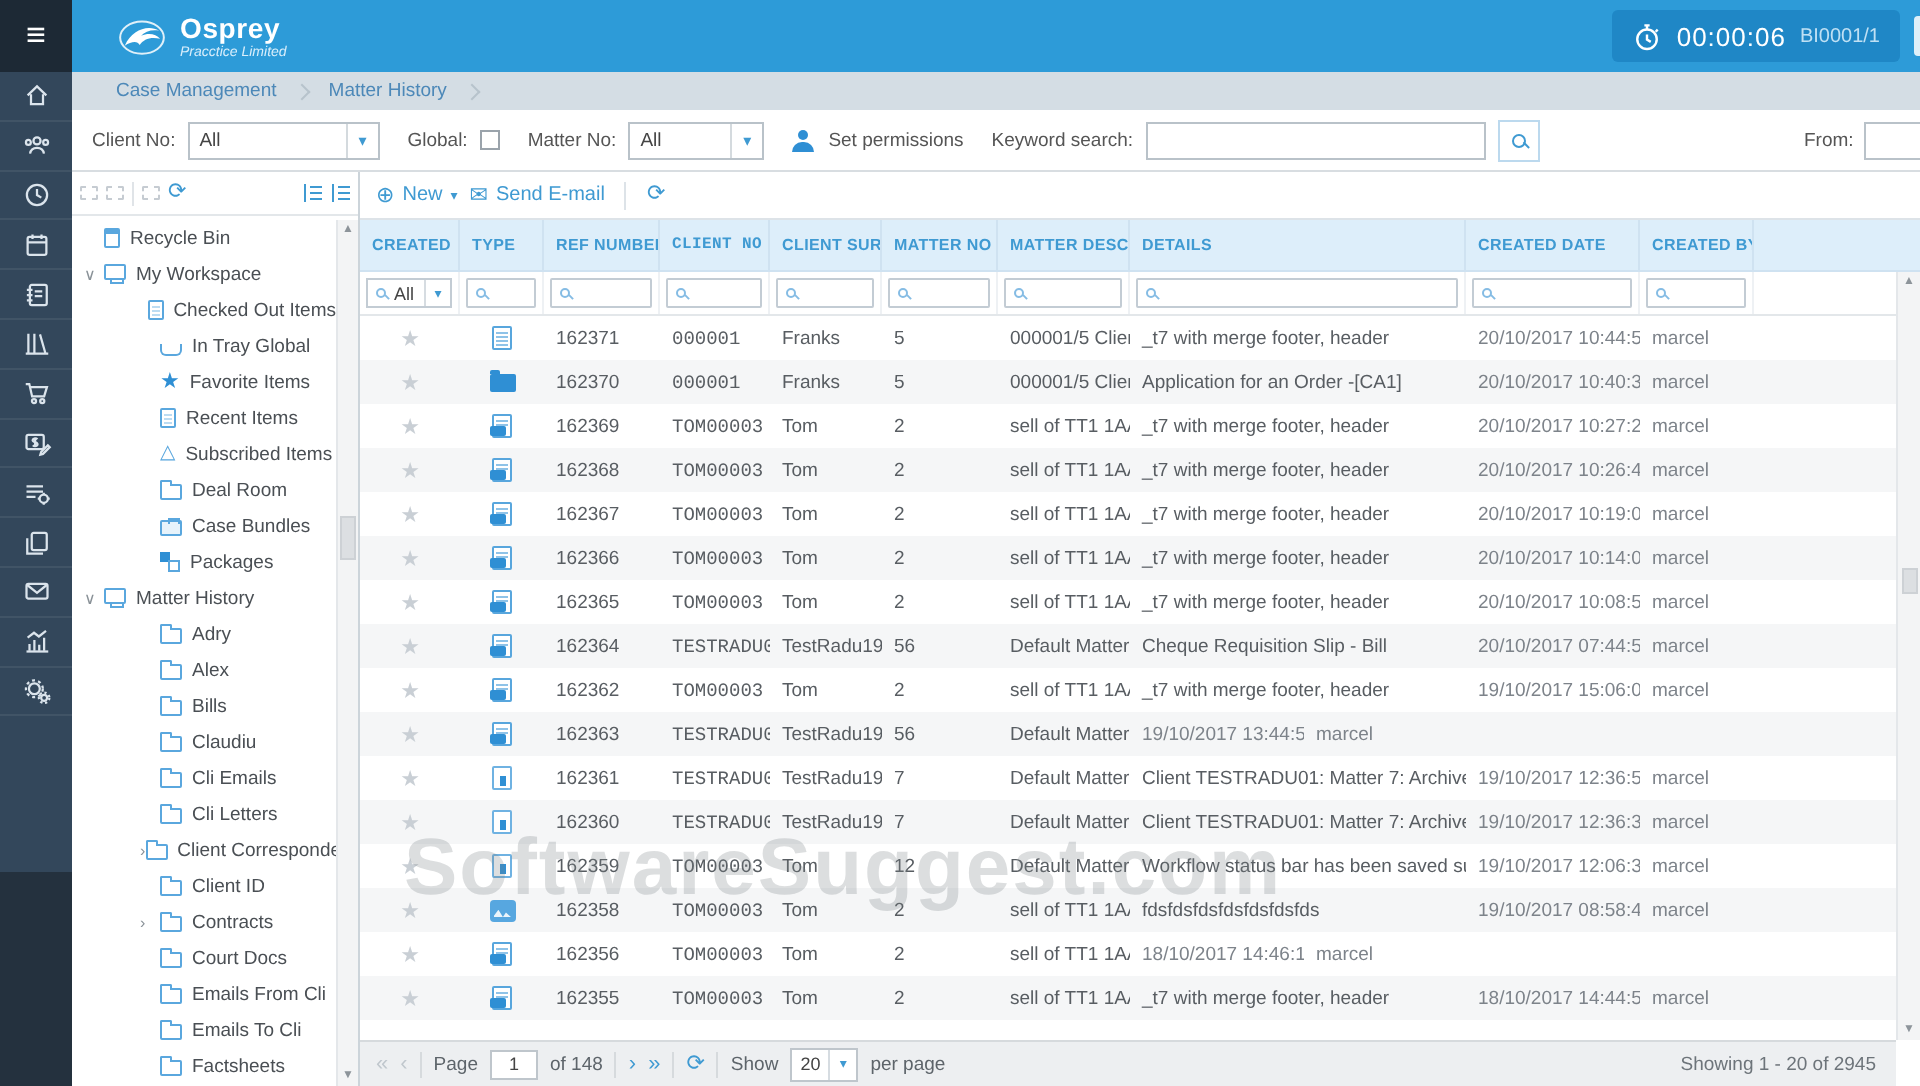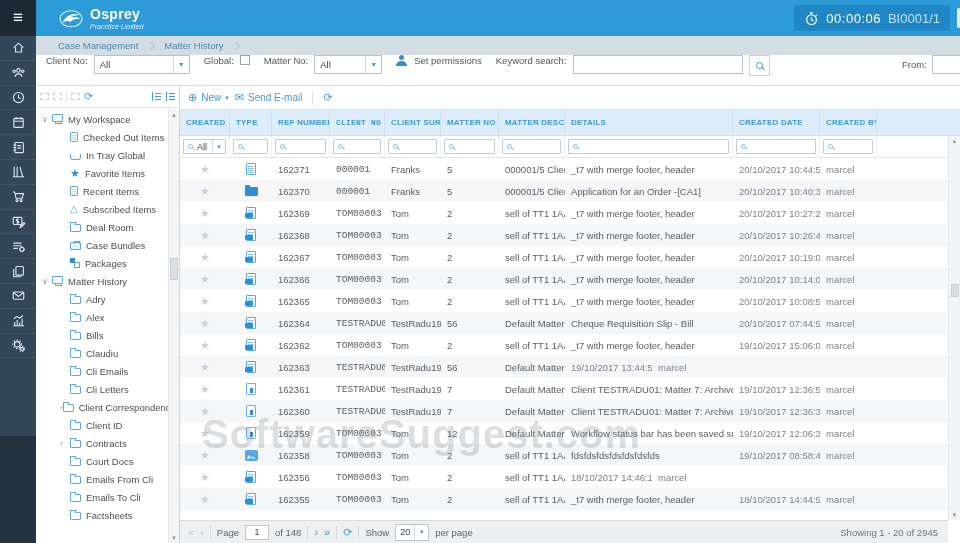--- a/index.html
+++ b/index.html
@@ -16,30 +16,30 @@
 
   
   .header{position:absolute;left:36px;top:0;width:924px;height:36px;background:#2d9bd8;display:flex;align-items:center;}
   .brand{display:flex;align-items:center;margin-left:18px;}
   .brand svg{width:34px;height:23px;margin-right:2px;}
   .brand-text{color:#fff;line-height:1;}
   .brand-name{font-size:14px;font-weight:bold;letter-spacing:.3px;}
   .brand-tag{font-size:7px;font-style:italic;color:#d9eefb;margin-top:2px;}
   .timerbox{position:absolute;right:10px;top:5px;height:26px;background:#1f87c6;border-radius:3px;display:flex;align-items:center;padding:0 10px;gap:7px;}
   .timer-time{color:#ffffff;font-size:13px;letter-spacing:.5px;}
-  .timer-ref{color:#bfe0f4;font-size:13px;text-align:center;}
+  .timer-ref{color:#bfe0f4;font-size:10px;text-align:center;}
   .hdr-sliver{position:absolute;right:0;top:8px;width:3px;height:20px;background:rgba(255,255,255,.85);border-radius:2px 0 0 2px;}
 
   
   .breadcrumb{position:absolute;left:36px;top:36px;width:924px;height:19px;background:#d4dde4;display:flex;align-items:center;padding-left:22px;gap:10px;}
   .crumb{color:#4c88b8;font-size:9.5px;cursor:pointer;}
   .chev{width:6px;height:6px;border-top:1px solid #b7c3cc;border-right:1px solid #b7c3cc;transform:rotate(45deg);display:inline-block;}
 
   
-  .filterbar{position:absolute;left:36px;top:55px;width:924px;height:31px;background:#fff;border-bottom:1px solid #d8dde1;display:flex;align-items:flex-start;padding-left:10px;gap:6px;font-size:9.5px;color:#555;}
+  .filterbar{position:absolute;left:36px;top:55px;width:924px;height:31px;background:#fff;border-bottom:1px solid #d8dde1;display:flex;align-items:center;padding-left:10px;gap:6px;font-size:9.5px;color:#555;}
   .fsel{display:flex;align-items:center;height:19px;border:1px solid #b9c2c9;background:#fff;}
   .fsel-val{width:78px;padding-left:5px;font-size:9.5px;color:#444;}
   .fsel-arrow{width:16px;height:100%;border-left:1px solid #d4dade;color:#3f9ad2;font-size:8px;display:flex;align-items:center;justify-content:center;cursor:pointer;}
   .cb{width:10px;height:10px;border:1px solid #9aa3ab;background:#fff;display:inline-block;cursor:pointer;}
   .person{position:relative;width:11px;height:11px;display:inline-block;margin:0 1px 0 8px;}
   .person::before{content:"";position:absolute;left:3px;top:0;width:5px;height:5px;border-radius:50%;background:#2f8fd4;}
   .person::after{content:"";position:absolute;left:0;bottom:0;width:11px;height:5px;border-radius:5px 5px 0 0;background:#2f8fd4;}
   .kwinput{width:170px;height:19px;border:1px solid #b9c2c9;background:#fff;}
   .searchbtn{width:21px;height:21px;border:1px solid #bcd9ee;background:#fff;display:flex;align-items:center;justify-content:center;cursor:pointer;}
   .mag{position:relative;width:7px;height:7px;border:1.4px solid #3f9ad2;border-radius:50%;display:inline-block;}
@@ -54,21 +54,21 @@
   .tree-toolbar{height:22px;border-bottom:1px solid #e3e7ea;display:flex;align-items:center;padding:0 4px;gap:4px;}
   .ttb-folder{width:9px;height:7px;border:1px dashed #c6ccd2;border-radius:1px;}
   .ttb-sep{width:1px;height:12px;background:#e0e4e8;}
   .refresh{color:#3f9ad2;font-size:11px;line-height:1;cursor:pointer;}
   .ttb-right{margin-left:auto;display:flex;gap:5px;align-items:center;}
   .ttb-tree{width:9px;height:9px;border-left:1px solid #3f9ad2;position:relative;cursor:pointer;}
   .ttb-tree::before{content:"";position:absolute;left:2px;top:1px;width:6px;height:7px;background:repeating-linear-gradient(to bottom,#3f9ad2 0 1px,transparent 1px 3px);}
   .tree-body{position:absolute;top:24px;left:0;right:11px;bottom:0;overflow:hidden;}
   .tree-item{height:18px;display:flex;align-items:center;font-size:9.5px;color:#4a4f54;cursor:pointer;white-space:nowrap;}
   .tree-item.lvl1{padding-left:6px;}
-  .tree-item.lvl2{padding-left:24px;}
+  .tree-item.lvl2{padding-left:34px;}
   .exp{width:10px;font-size:8px;color:#8a9298;display:inline-block;}
   .i{display:inline-block;position:relative;vertical-align:middle;margin-right:5px;flex:none;}
   .i-folder{width:11px;height:8px;border:1px solid #5aa7de;border-radius:1px;background:#fff;margin-top:1px;}
   .i-folder::before{content:"";position:absolute;top:-3px;left:-1px;width:4px;height:2px;border:1px solid #5aa7de;border-bottom:none;background:#fff;border-radius:1px 1px 0 0;}
   .i-trash{width:8px;height:10px;border:1px solid #5aa7de;border-top:3px solid #5aa7de;border-radius:1px;}
   .i-monitor{width:11px;height:8px;border:1px solid #5aa7de;border-radius:1px;margin-bottom:3px;}
   .i-monitor::after{content:"";position:absolute;bottom:-3px;left:2px;width:5px;height:2px;border-bottom:1px solid #5aa7de;border-left:1px solid #5aa7de;border-right:1px solid #5aa7de;}
   .i-doc{width:8px;height:10px;border:1px solid #5aa7de;border-radius:1px;background:#fff;}
   .i-doc::before{content:"";position:absolute;left:1px;top:2px;width:4px;height:1px;background:#bcdcf2;box-shadow:0 2px 0 #bcdcf2,0 4px 0 #bcdcf2;}
   .i-tray{width:11px;height:6px;border:1px solid #5aa7de;border-top:none;border-radius:0 0 3px 3px;margin-top:4px;}
@@ -302,20 +302,25 @@
       <span class="ttb-sep"></span>
       <span class="ttb-folder"></span>
       <span class="refresh">⟳</span>
       <span class="ttb-right">
         <span class="ttb-tree"></span>
         <span class="ttb-tree"></span>
       </span>
     </div>
     <div class="tree-body" id="tree">
         <div class="tree-item lvl1">
+          <span class="exp"></span>
+          <span class="i i-trash"></span>
+          <span>Recycle Bin</span>
+        </div>
+        <div class="tree-item lvl1">
           <span class="exp">∨</span>
           <span class="i i-monitor"></span>
           <span>My Workspace</span>
         </div>
         <div class="tree-item lvl2">
           <span class="exp"></span>
           <span class="i i-doc"></span>
           <span>Checked Out Items</span>
         </div>
         <div class="tree-item lvl2">

